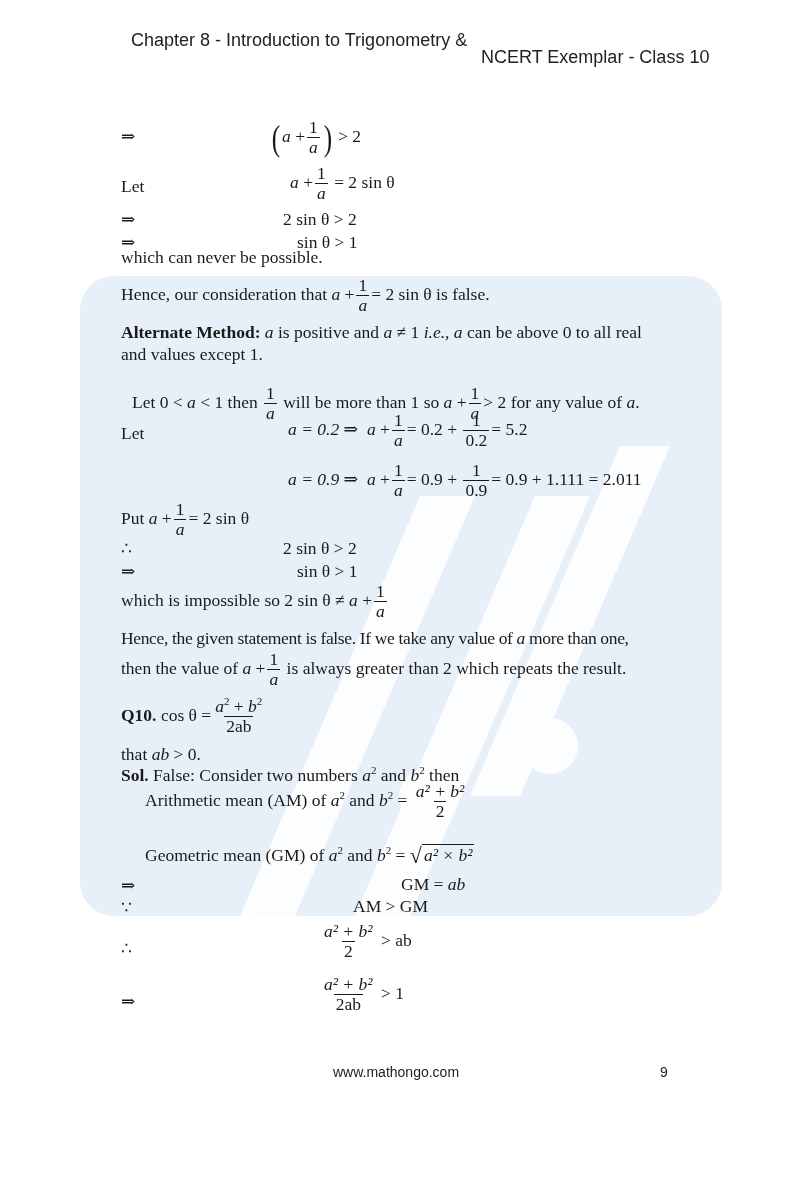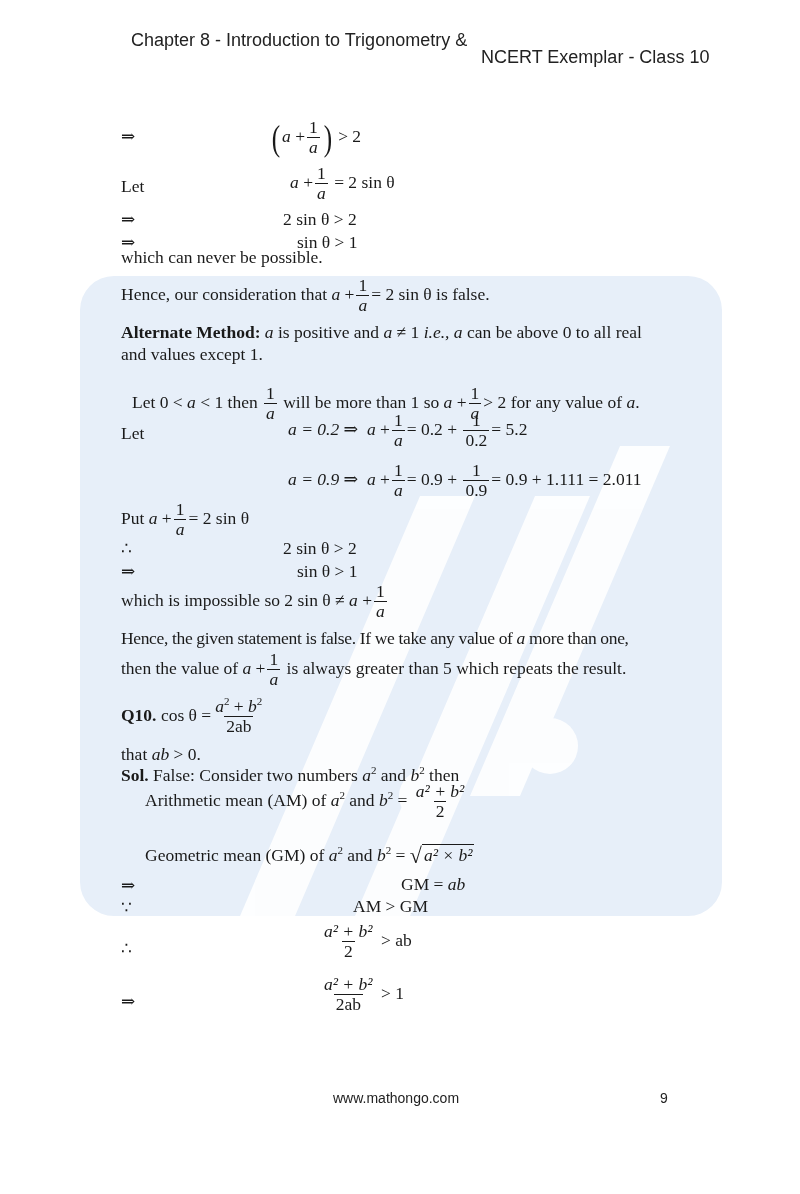--- a/index.html
+++ b/index.html
@@ -1,21 +1,21 @@
 <!DOCTYPE html>
 <html><head>
 <meta charset="utf-8">
 <style>
   html, body { margin: 0; padding: 0; background: #ffffff; }
   body { width: 800px; height: 1194px; position: relative; overflow: hidden;
          font-family: "Liberation Serif", "DejaVu Serif", serif; color: #1a1a1a; }
   .hdr { position: absolute; font-family: "Liberation Sans", sans-serif; font-size: 18px; color: #222; line-height: 17px; }
   .hdr-left { left: 131px; top: 32px; }
   .hdr-right { left: 481px; top: 49px; }
-  .ftr { position: absolute; font-family: "Liberation Sans", sans-serif; font-size: 14px; color: #222; top: 1090px; }
+  .ftr { position: absolute; font-family: "Liberation Sans", sans-serif; font-size: 14px; color: #222; top: 1064px; }
   .ftr-site { left: 333px; }
   .ftr-page { left: 660px; }
 
   .wm-box { position: absolute; left: 80px; top: 276px; width: 642px; height: 640px;
             background: #e7eff9; border-radius: 34px; overflow: hidden; }
   .wm-box svg { position: absolute; left: 0; top: 0; }
 
   .ln { position: absolute; font-size: 17.5px; white-space: nowrap; line-height: 20px; }
   .sym { position: absolute; font-size: 17px; }
   i, .it { font-style: italic; }
@@ -133,21 +133,21 @@
 </div>
 
 <div class="ln" style="left:121px; top:628px; letter-spacing:-0.35px;">
   <span>Hence, the given statement is false. If we take any value of</span> <span class="it">a</span> <span>more than one,</span>
 </div>
 
 <div class="ln" style="left:121px; top:650px;">
   <span>then the value of</span> <span class="it">a</span> <span>+</span><span class="frac">
       <span class="num">1</span>
       <span class="den it">a</span>
-    </span> <span>is always greater than 5 which repeats the result.</span>
+    </span> <span>is always greater than 2 which repeats the result.</span>
 </div>
 
 <div class="ln" style="left:121px; top:697px;">
   <b>Q10.</b> <span>cos θ =</span><span class="frac">
       <span class="num"><span class="it">a</span><sup>2</sup><span> + </span><span class="it">b</span><sup>2</sup></span>
       <span class="den">2ab</span>
     </span>
 </div>
 <div class="ln" style="left:121px; top:744px;">
   <span>that </span><span class="it">ab</span><span> &gt; 0.</span>

